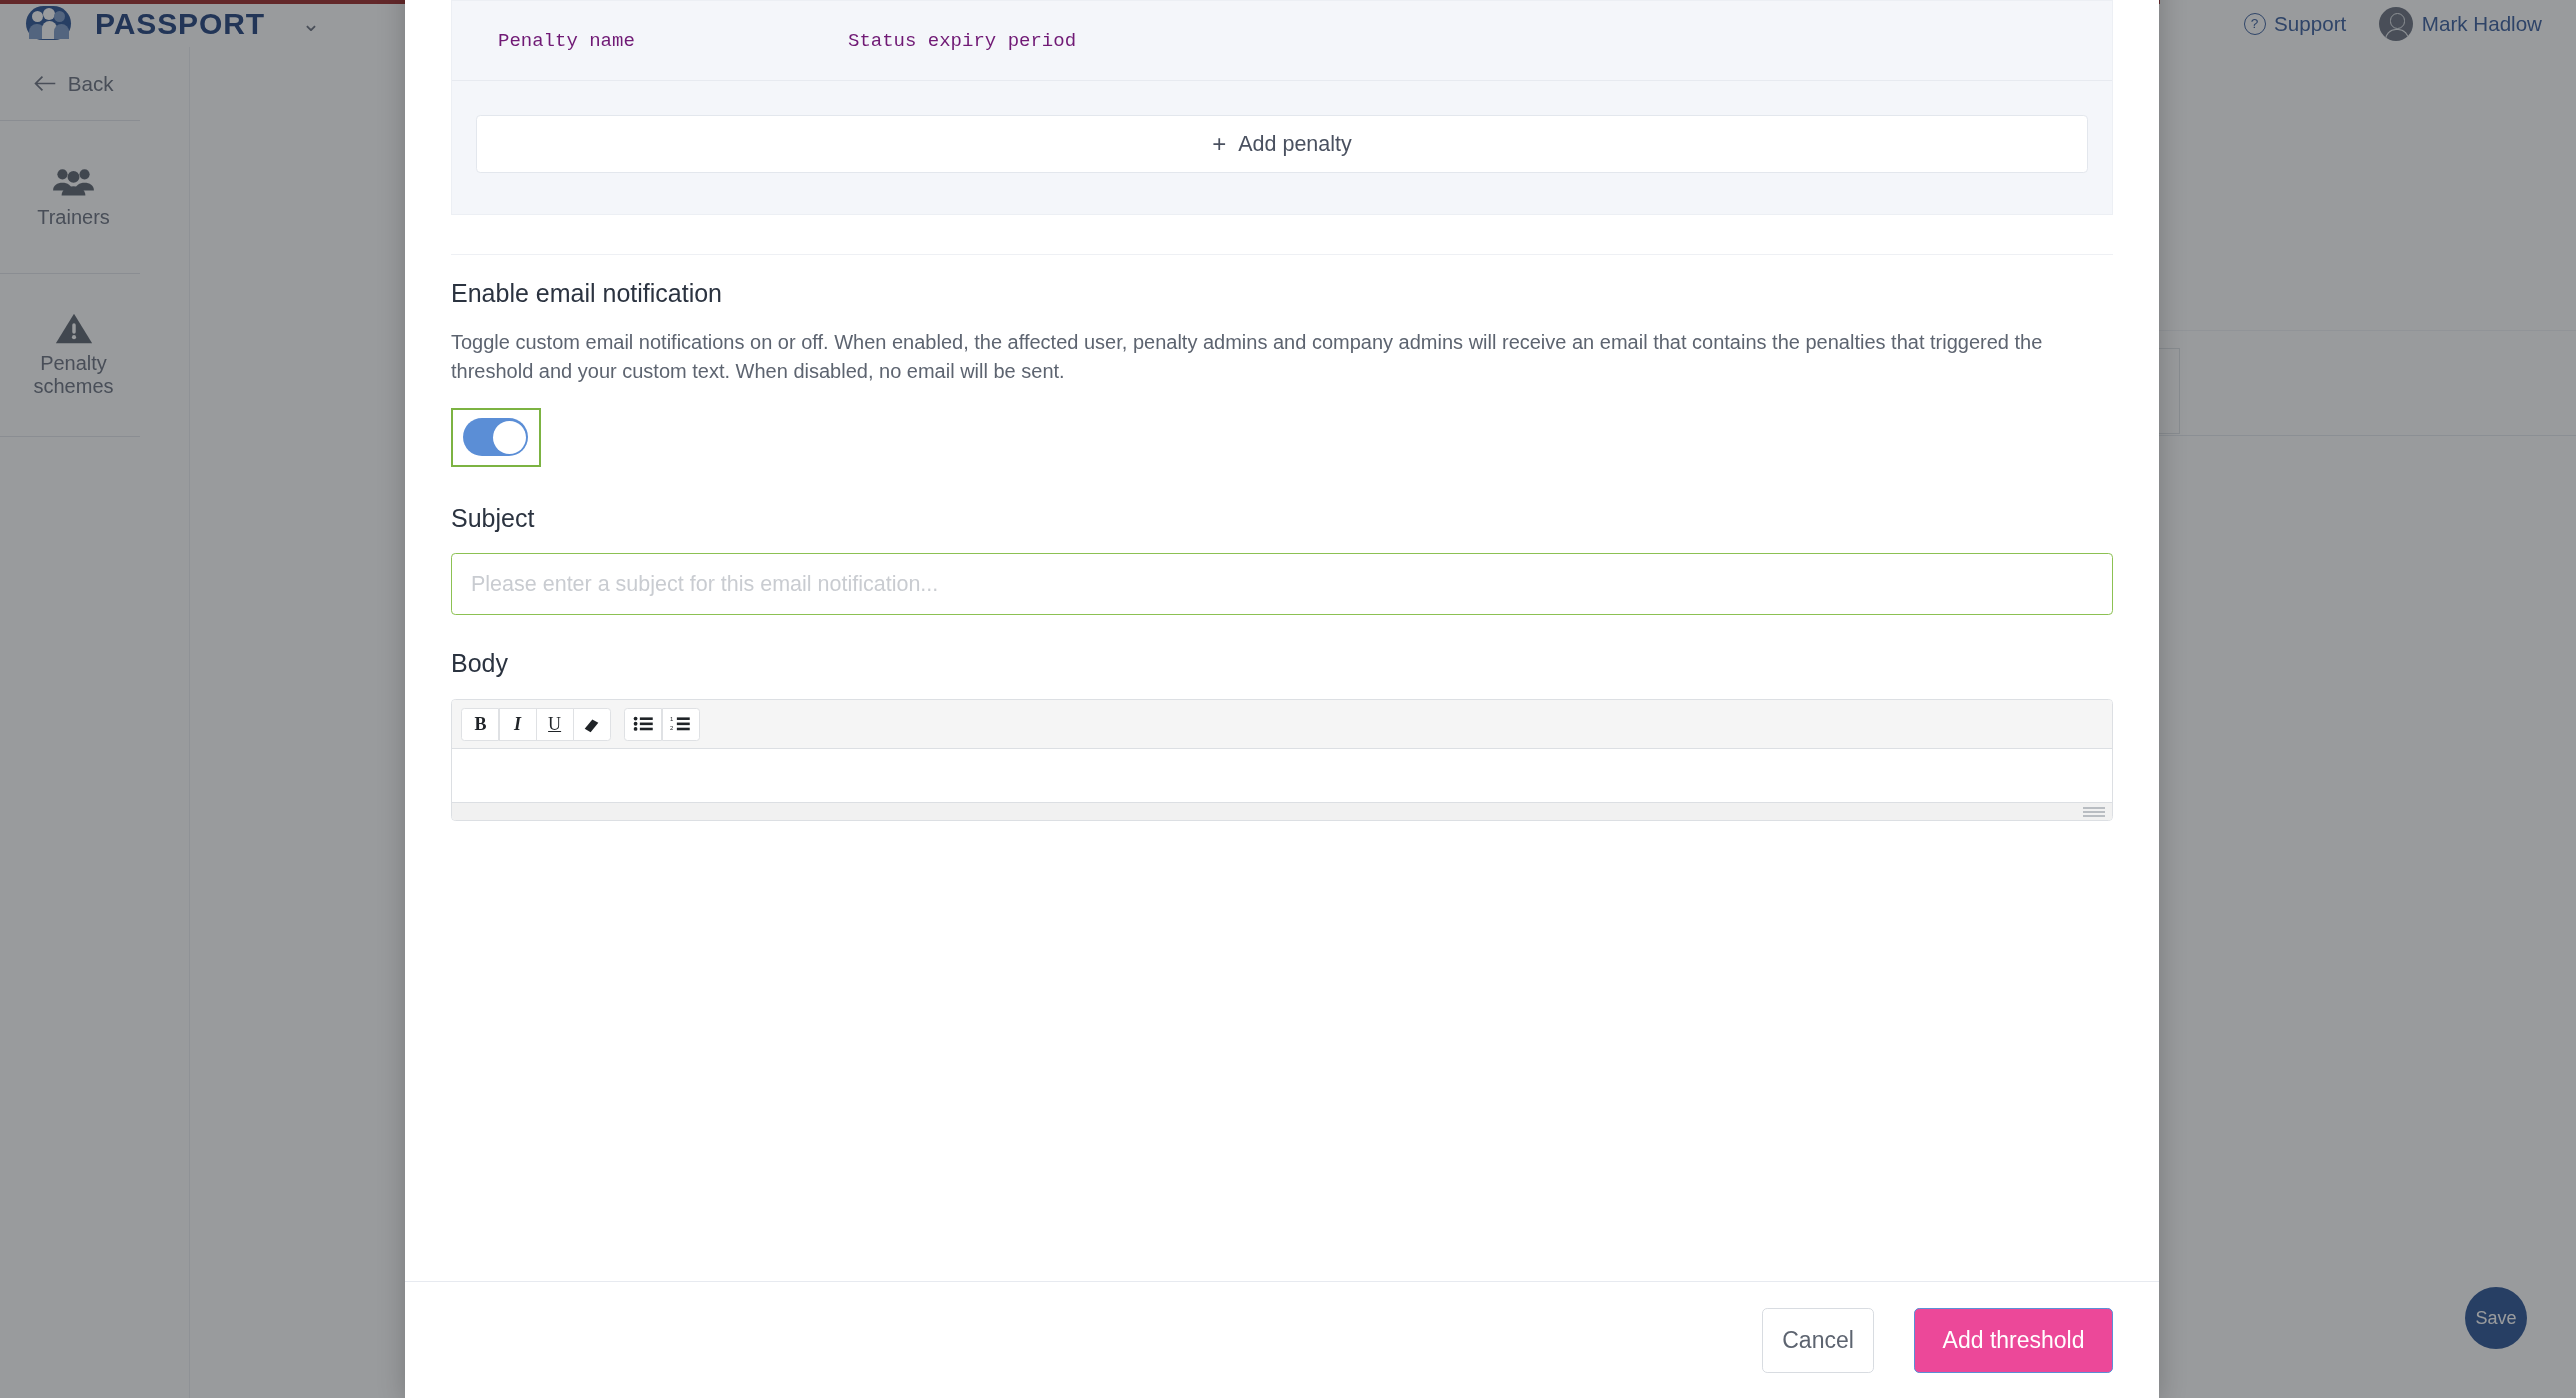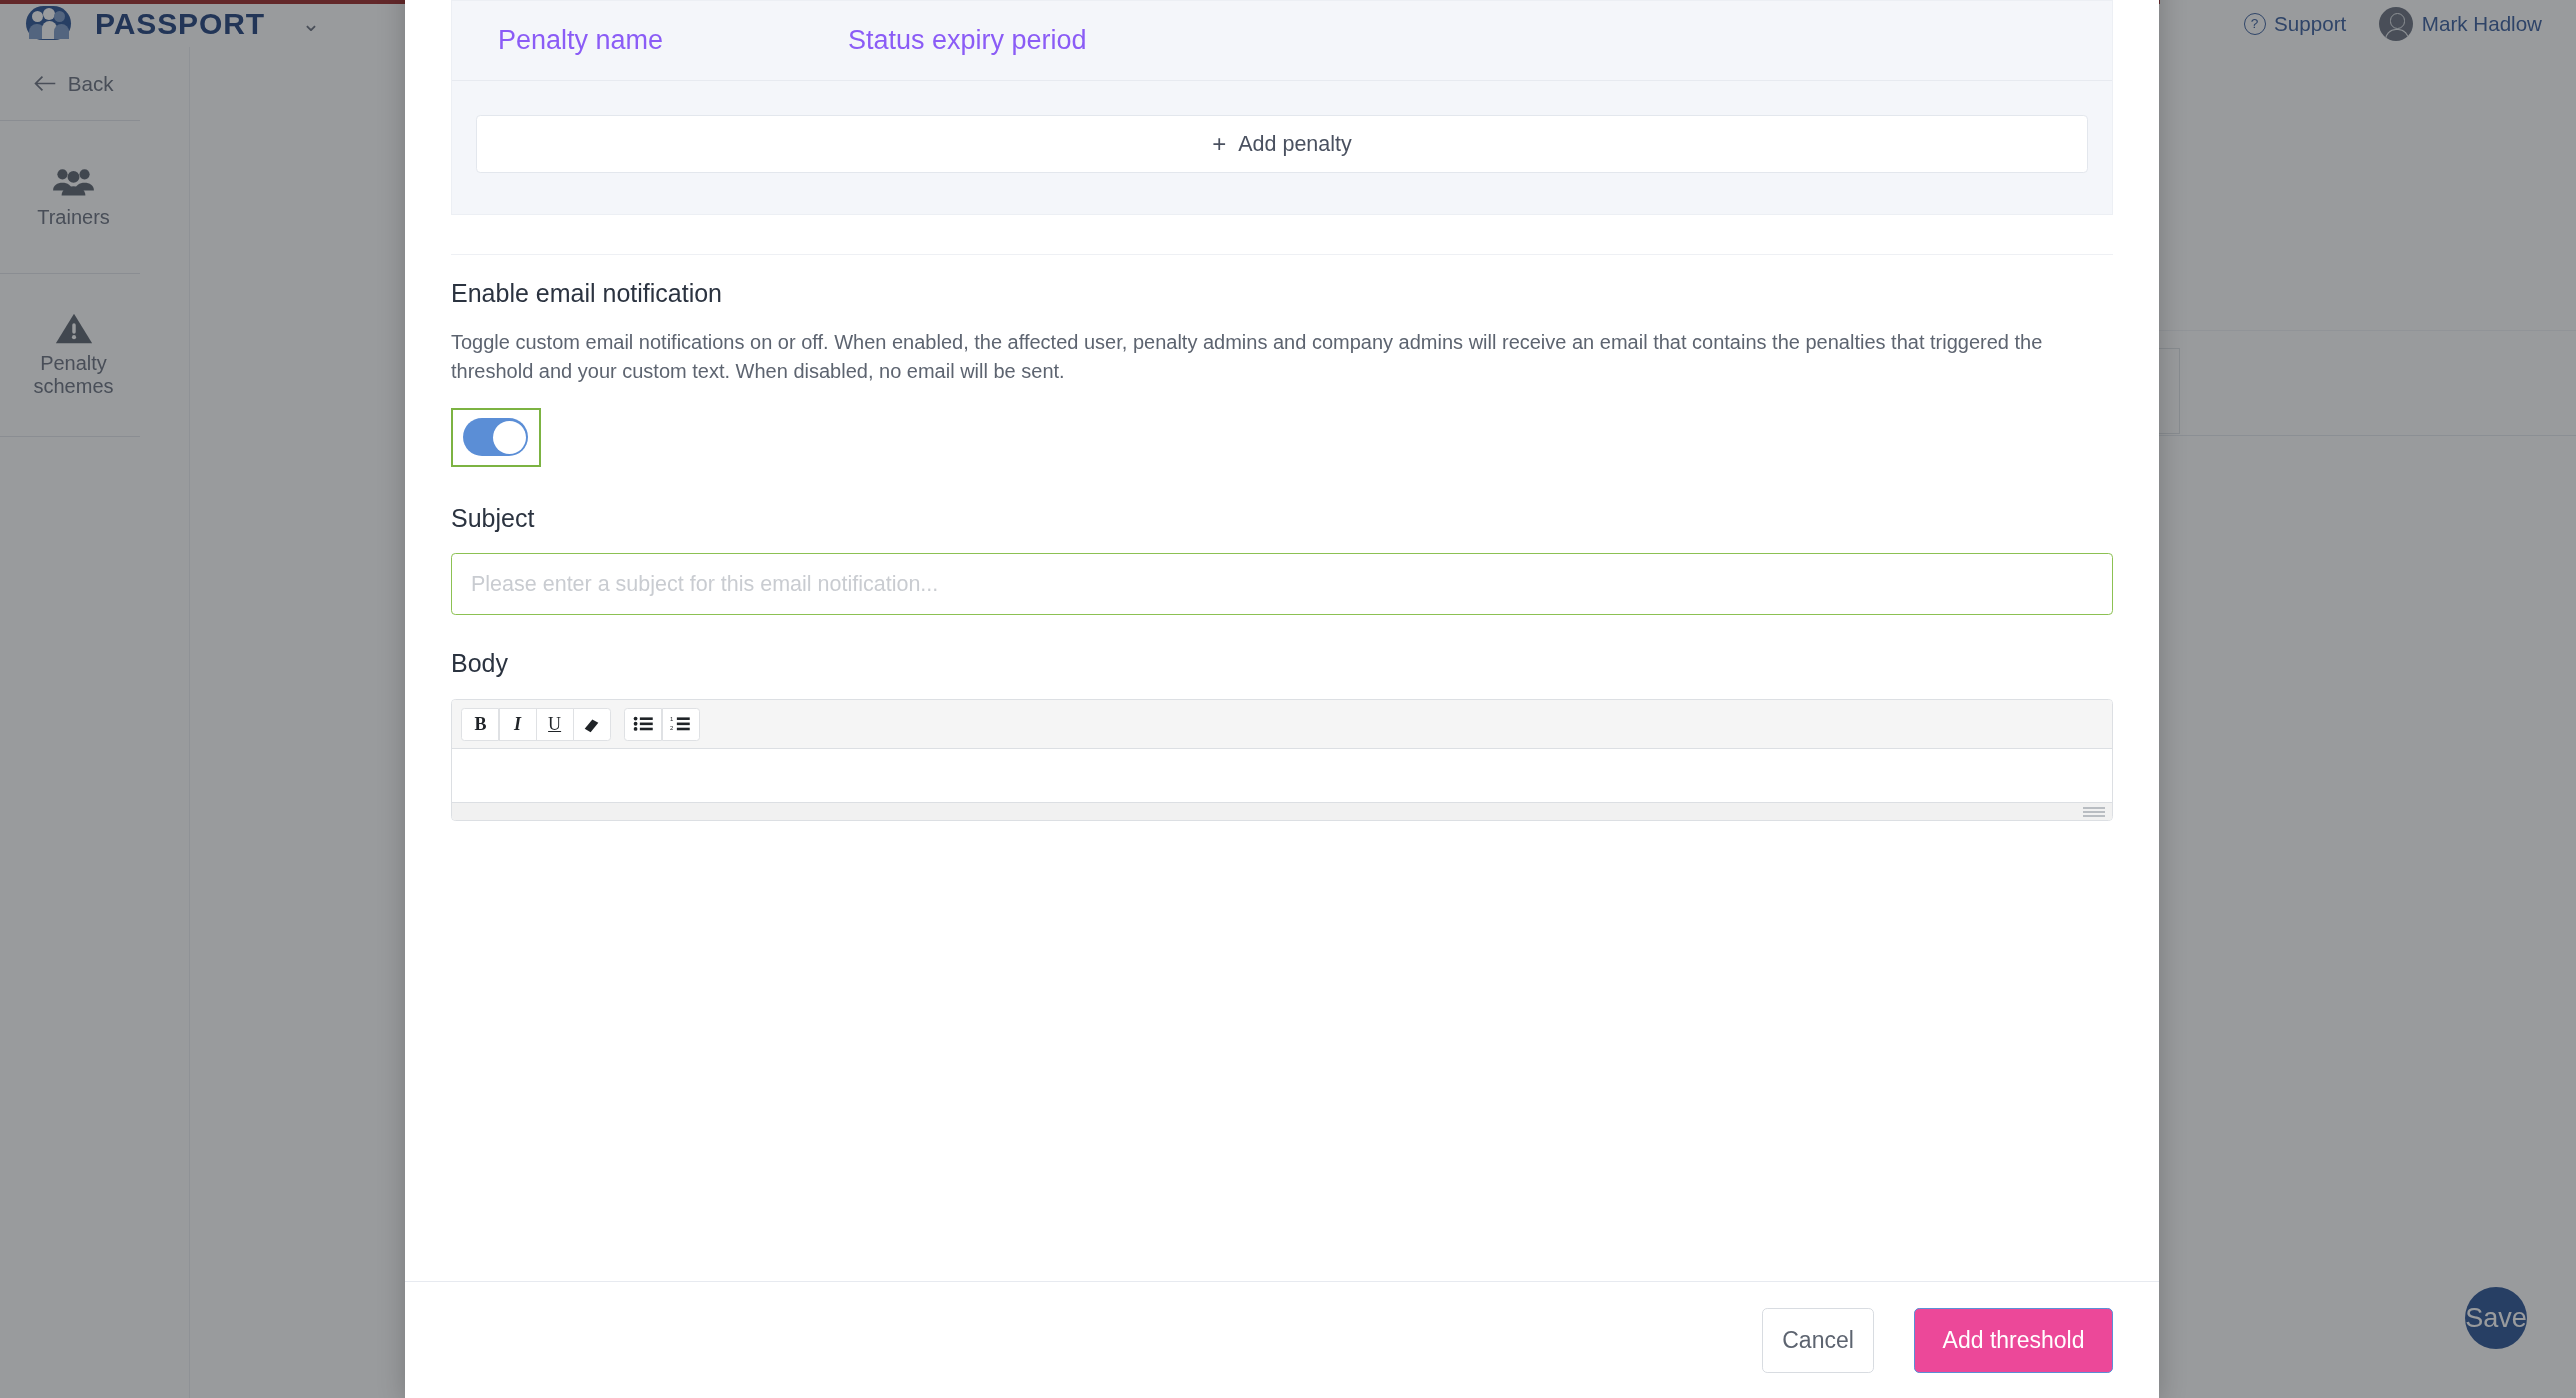--- a/index.html
+++ b/index.html
@@ -89,21 +89,21 @@
   #bg-box {
     position: absolute; left: 1930px; top: 301px; width: 110px; height: 86px;
     border: 0.9px solid #dfe3e8; background: #ffffff;
   }
   #bg-line-a { position:absolute; left:1917px; top:388px; width:661px; height:0.9px; background:#e6e9ee; }
   #bg-line-b { position:absolute; left:1917px; top:283px; width:661px; height:0.9px; background:#f0f2f5; }
 
   #fab-save {
     position: absolute; right: 49px; bottom: 49px;
     width: 62px; height: 62px; border-radius: 50%;
-    background: #2d5596; color: #ffffff; font-size: 27px;
+    background: #2d5596; color: #ffffff; font-size: 18px;
     display: flex; align-items: center; justify-content: center;
     border: none; cursor: pointer;
   }
 
   
   #overlay {
     position: absolute; inset: 0; background: rgba(33,37,41,0.46); z-index: 10;
   }
 
   
@@ -118,21 +118,21 @@
   }
 
   .penalty-card {
     background: #f4f6fa; border: 0.9px solid #eceff4;
     margin-top: 48px;
   }
   .penalty-head {
     display: flex; align-items: center; height: 80px; padding: 0 46px;
     border-bottom: 0.9px solid #e7eaf0;
   }
-  .ph-col { color: #8b5cf6; font-size: 27px; }
+  .ph-col { color: #701a75; font-size: 19px; font-family: Liberation Mono, monospace; }
   .ph-col.c1 { width: 350px; }
   .add-penalty-wrap { padding: 34px 24px 41px 24px; }
   .add-penalty-btn {
     width: 100%; height: 58px; background: #ffffff;
     border: 0.9px solid #e3e7ed; border-radius: 4.3px;
     display: flex; align-items: center; justify-content: center;
     gap: 12px; color: #4a5160; font-size: 21.5px; cursor: pointer;
   }
   .add-penalty-btn .plus { font-size: 24px; font-weight: 300; }
 

